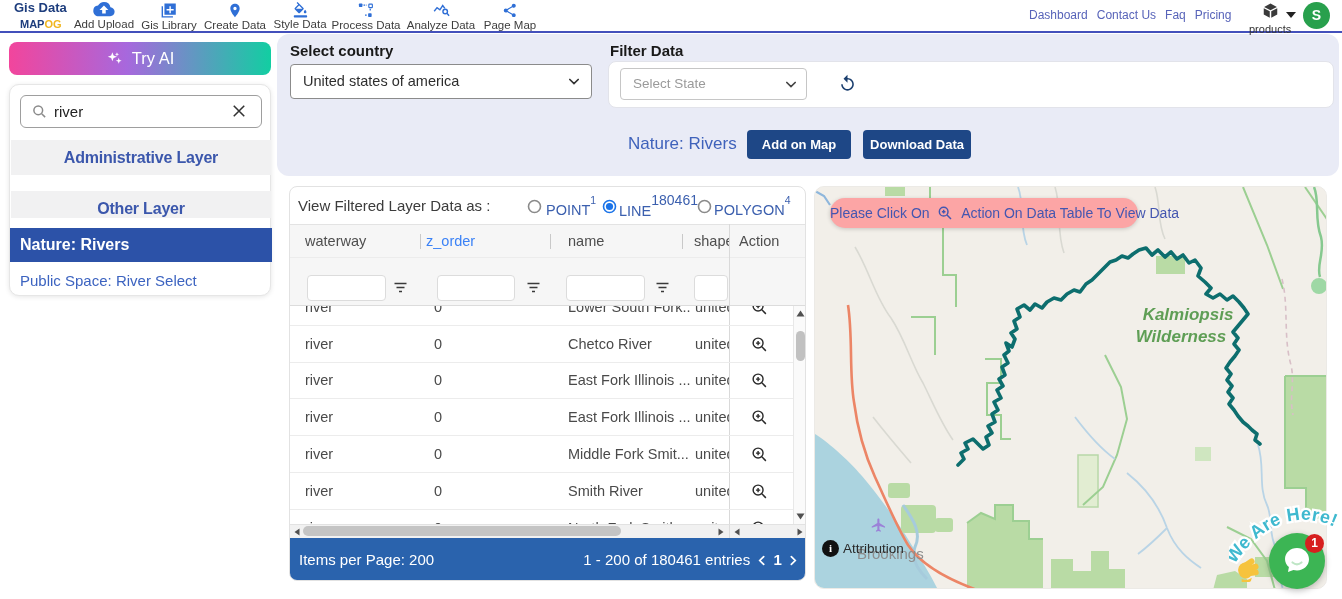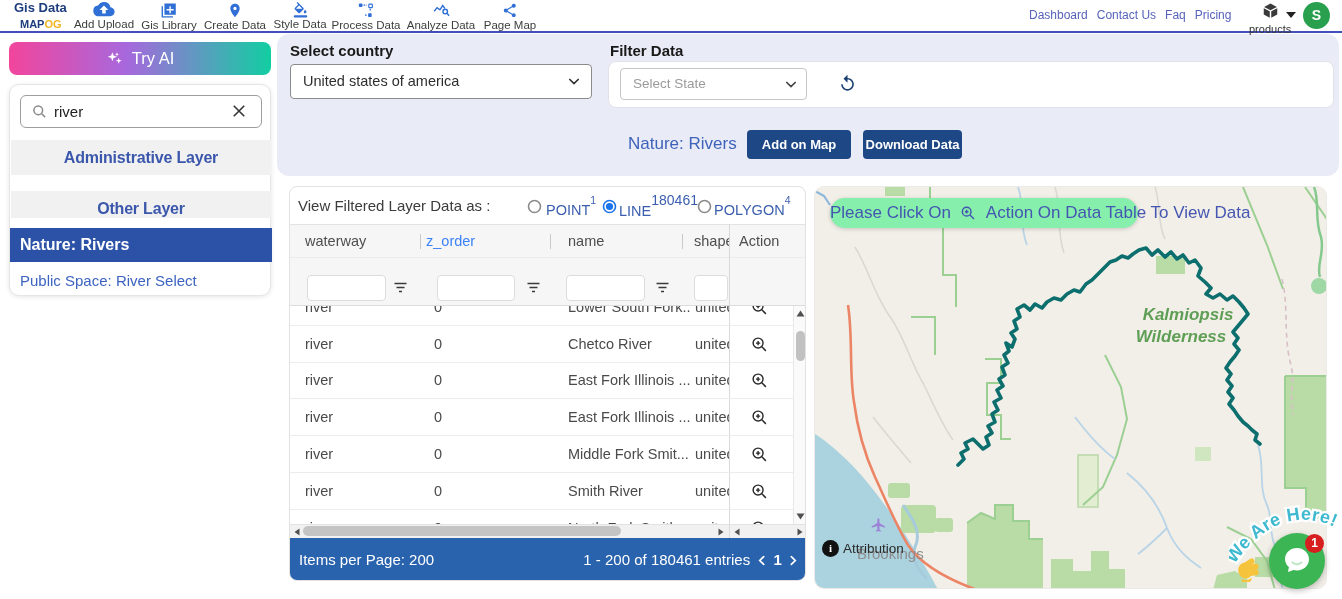--- a/index.html
+++ b/index.html
@@ -41,21 +41,21 @@
 
 .tcard { position:absolute; left:289px; top:186px; width:517px; height:395px; background:#fff; border:1px solid #e2e2e2; border-radius:8px; overflow:hidden; z-index:5; }
 .trow { position:absolute; left:0; width:503px; height:37px; }
 .tcell { position:absolute; top:0; height:37px; line-height:37px; font-size:14.5px; color:#4a4a4a; white-space:nowrap; overflow:hidden; }
 .vsep { position:absolute; top:10px; width:1px; height:15px; background:#c9c9c9; }
 .finput { position:absolute; top:17px; height:26px; background:#fff; border:1px solid #dcdcdc; border-radius:4px; }
 .tfoot { position:absolute; left:0; top:351px; width:515px; height:44px; background:#2a63ad; color:#fff; font-size:15px; }
 
 
 .mcard { position:absolute; left:814px; top:186px; width:513px; height:403px; border:1px solid #eceae6; border-radius:10px; overflow:hidden; background:#f2efe9; z-index:4; }
-.pill { position:absolute; left:830px; top:198px; width:308px; height:30px; background:#86efac; border-radius:15px; box-shadow:0 1px 4px rgba(0,0,0,.18); z-index:8; color:#4456b0; font-size:17px; line-height:30px; text-align:center; white-space:nowrap; }
+.pill { position:absolute; left:830px; top:198px; width:308px; height:30px; background:#fca5a5; border-radius:15px; box-shadow:0 1px 4px rgba(0,0,0,.18); z-index:8; color:#4456b0; font-size:14px; line-height:30px; text-align:center; white-space:nowrap; }
 </style>
 </head>
 <body>
 
 <div class="hdr">
   <div class="logo">
     <div class="l1">Gis Data</div>
     <div class="l2">MAP<b>OG</b></div>
   </div>
   <div class="nitem" style="left:104px;">
@@ -129,21 +129,21 @@
 <div class="sel" style="left:620px; top:68px; width:187px; height:32px; line-height:30px; border-color:#c6c6c6; color:#9a9a9a; font-size:13.5px;">Select State
   <svg class="chev" style="right:10px; top:11px;" viewBox="0 0 12 8">
       <path d="M1 1l5 5 5-5" fill="none" stroke="#444" stroke-width="2" stroke-linecap="round"></path>
     </svg>
 </div>
 <svg class="abs" style="left:838px; top:74px;" width="19" height="19" viewBox="0 0 24 24">
     <path d="M12 5V1L7 6l5 5V7c3.31 0 6 2.69 6 6s-2.69 6-6 6-6-2.69-6-6H4c0 4.42 3.58 8 8 8s8-3.58 8-8-3.58-8-8-8z" fill="#1a3e6e"></path>
   </svg>
 <div class="abs" style="left:628px; top:134px; font-size:17px; color:#3f62bb;">Nature: Rivers</div>
 <div class="btn" style="left:747px; top:130px; width:104px;">Add on Map</div>
-<div class="btn" style="left:863px; top:130px; width:99px;">Download Data</div>
+<div class="btn" style="left:863px; top:130px; width:108px;">Download Data</div>
 
 <div class="tryai">
   <svg style="vertical-align:-3px; margin-right:9px;" width="17" height="17" viewBox="0 0 24 24" fill="#fff">
       <path d="M9 3l1.7 4.8L15.5 9.5l-4.8 1.7L9 16l-1.7-4.8L2.5 9.5l4.8-1.7L9 3zm9 8l1.1 3.1L22.2 15.2l-3.1 1.1L18 19.4l-1.1-3.1-3.1-1.1 3.1-1.1L18 11zm-2.5-8l.8 2.2 2.2.8-2.2.8-.8 2.2-.8-2.2-2.2-.8 2.2-.8.8-2.2z"></path>
     </svg>Try AI
 </div>
 <div class="scard">
   <div class="sinput">
     <svg class="abs" style="left:11px; top:8px;" width="15" height="15" viewBox="0 0 24 24">
         <circle cx="10" cy="10" r="7" fill="none" stroke="#8a8a8a" stroke-width="2.4"></circle>

